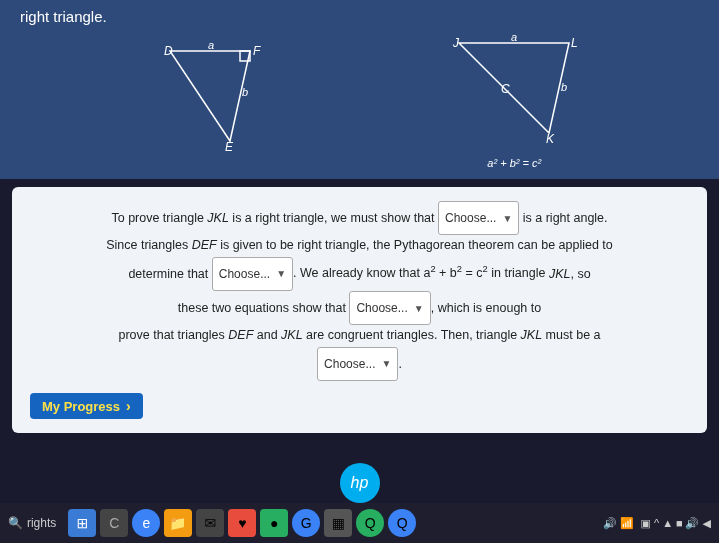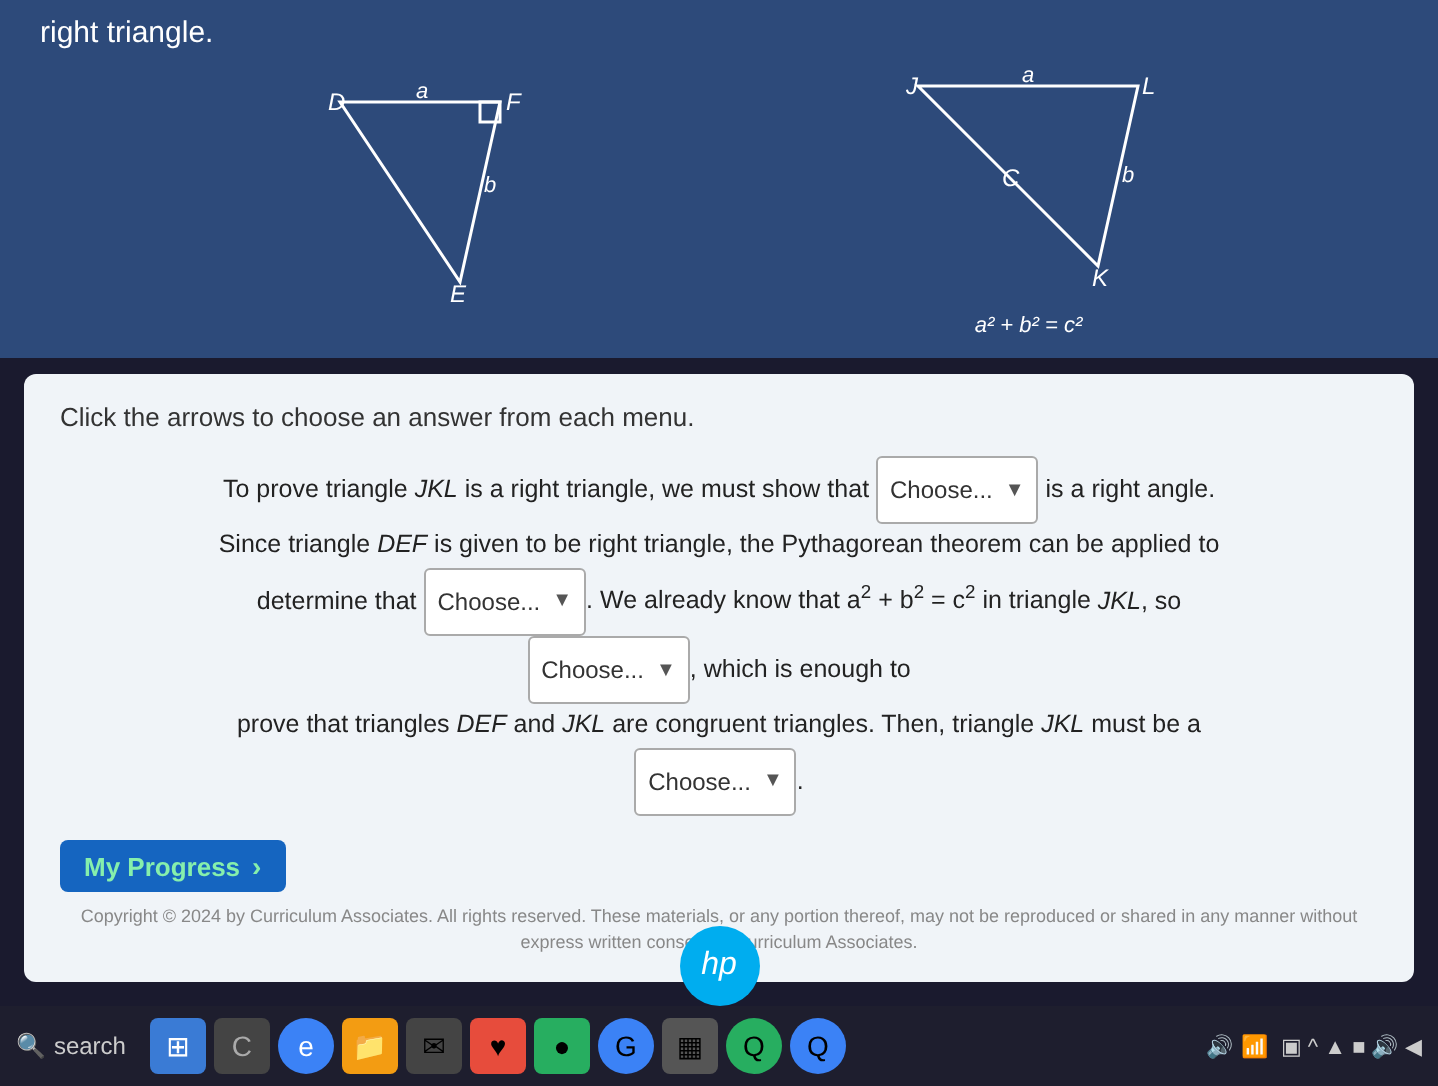--- a/index.html
+++ b/index.html
@@ -94,21 +94,21 @@
     .dropdown-inline .arrow {
       margin-left: 6px;
       font-size: 10px;
       color: #555;
     }
 
     .my-progress-btn {
       display: inline-flex;
       align-items: center;
       background: #1565c0;
-      color: #86efac;
+      color: #fde047;
       border: none;
       border-radius: 4px;
       padding: 5px 12px;
       font-size: 13px;
       font-weight: bold;
       cursor: pointer;
       margin-top: 12px;
     }
 
     .my-progress-btn .chevron {
@@ -234,70 +234,68 @@
         <text x="52" y="60" fill="white" font-size="12" font-style="italic">C</text>
         <text x="112" y="58" fill="white" font-size="11" font-style="italic">b</text>
         <text x="97" y="110" fill="white" font-size="12" font-style="italic">K</text>
       </svg>
       <div class="triangle-label">a² + b² = c²</div>
     </div>
   </div>
 </div>
 
 <div class="main-card">
-  <div class="instruction-text">Click the arrows to choose an answer from each menu.</div>
 
   <div class="content-text">
     
     <span>To prove triangle </span><em>JKL</em><span> is a right triangle, we must show that </span><span class="dropdown-inline">
         <span>Choose...</span>
         <span class="arrow">▼</span>
       </span><span> is a right angle.</span>
     <br>
     
-    <span>Since triangle </span><em>DEF</em><span> is given to be right triangle, the Pythagorean theorem can be applied to</span>
+    <span>Since triangles </span><em>DEF</em><span> is given to be right triangle, the Pythagorean theorem can be applied to</span>
     <br>
     
     <span>determine that </span><span class="dropdown-inline">
         <span>Choose...</span>
         <span class="arrow">▼</span>
       </span><span>. We already know that a<sup>2</sup> + b<sup>2</sup> = c<sup>2</sup> in triangle </span><em>JKL</em><span>, so</span>
     <br>
     
-    <span class="dropdown-inline">
+    <span>these two equations show that </span><span class="dropdown-inline">
         <span>Choose...</span>
         <span class="arrow">▼</span>
       </span><span>, which is enough to</span>
     <br>
     
     <span>prove that triangles </span><em>DEF</em><span> and </span><em>JKL</em><span> are congruent triangles. Then, triangle </span><em>JKL</em><span> must be a</span>
     <br>
     
     <span class="dropdown-inline">
         <span>Choose...</span>
         <span class="arrow">▼</span>
       </span><span>.</span>
   </div>
 
   <button class="my-progress-btn">
     <span>My Progress</span>
     <span class="chevron">›</span>
   </button>
 
-  <div class="copyright-text">Copyright © 2024 by Curriculum Associates. All rights reserved. These materials, or any portion thereof, may not be reproduced or shared in any manner without express written consent of Curriculum Associates.</div>
 </div>
 
 <div class="hp-logo-area">
   <div class="hp-logo">hp</div>
 </div>
 
 <div class="taskbar">
   <div class="taskbar-search">
     <span>🔍</span>
-    <span>search</span>
+    <span>rights</span>
   </div>
 
   <div class="taskbar-icon win">⊞</div>
   <div class="taskbar-icon" style="background:#444;color:#aaa;">C</div>
   <div class="taskbar-icon" style="background:#3b82f6;color:white;border-radius:50%;">e</div>
   <div class="taskbar-icon" style="background:#f39c12;color:white;">📁</div>
   <div class="taskbar-icon" style="background:#444;">✉</div>
   <div class="taskbar-icon" style="background:#e74c3c;">♥</div>
   <div class="taskbar-icon" style="background:#27ae60;">●</div>
   <div class="taskbar-icon" style="background:#3b82f6;border-radius:50%;">G</div>

